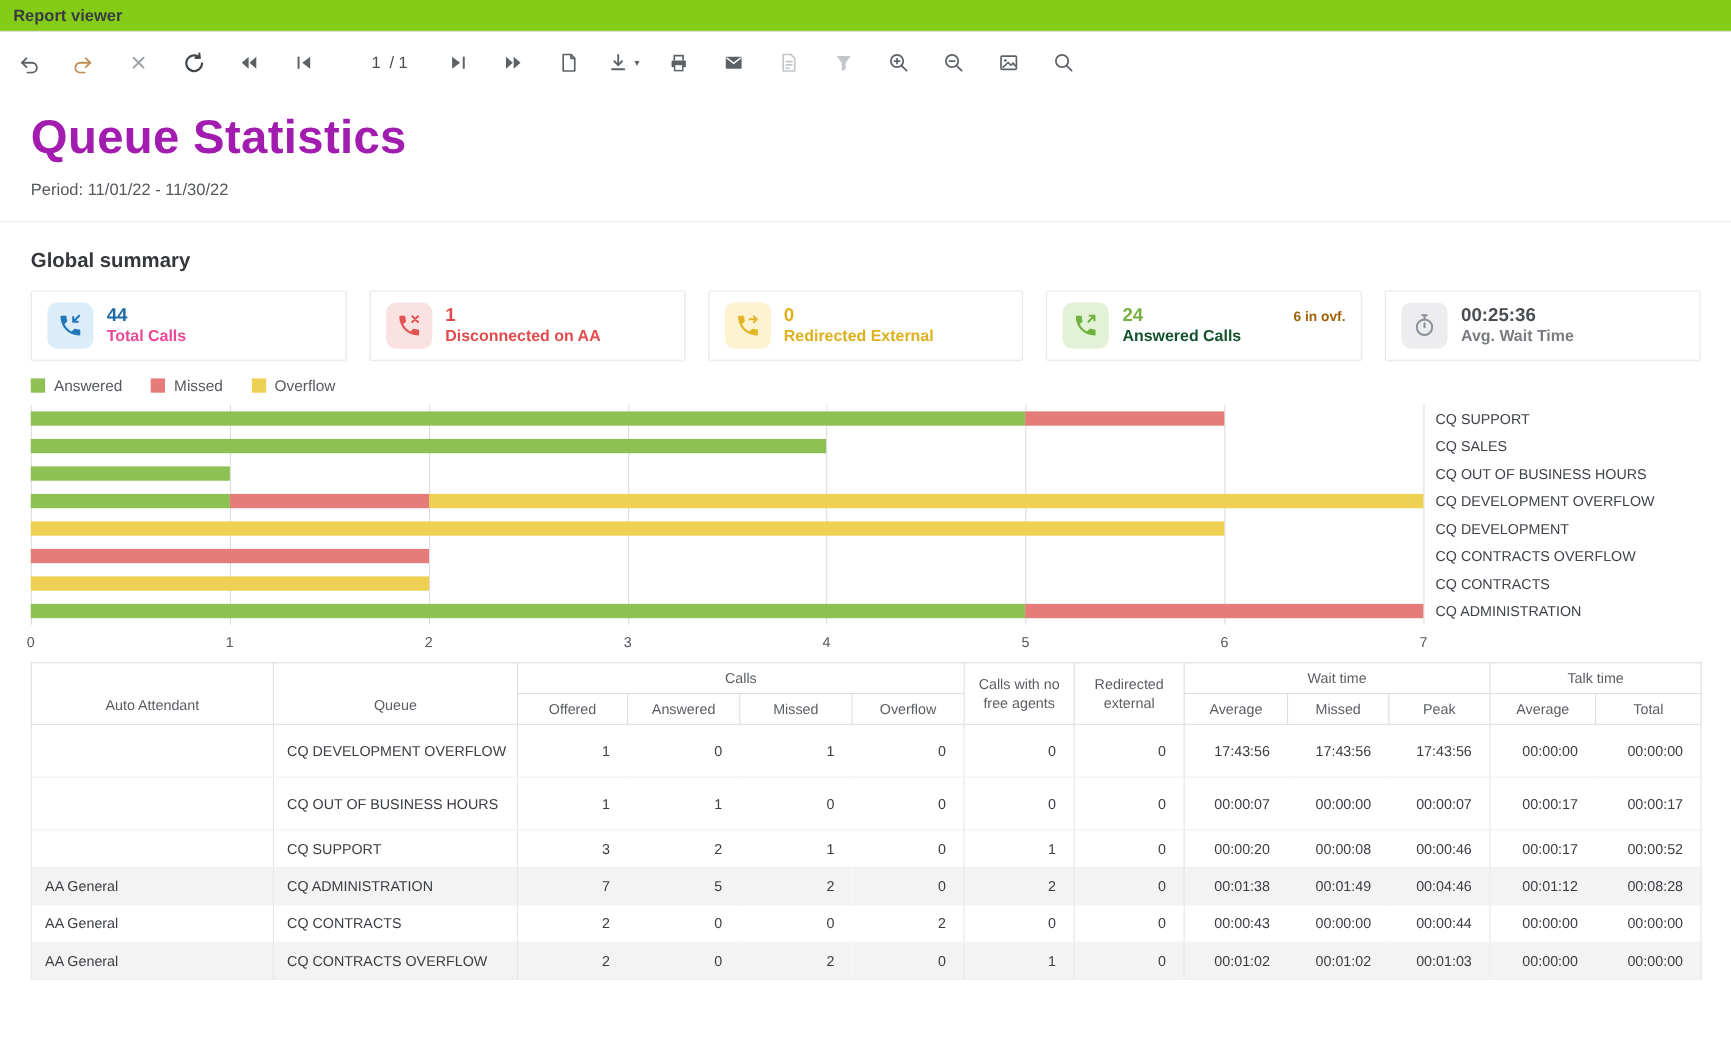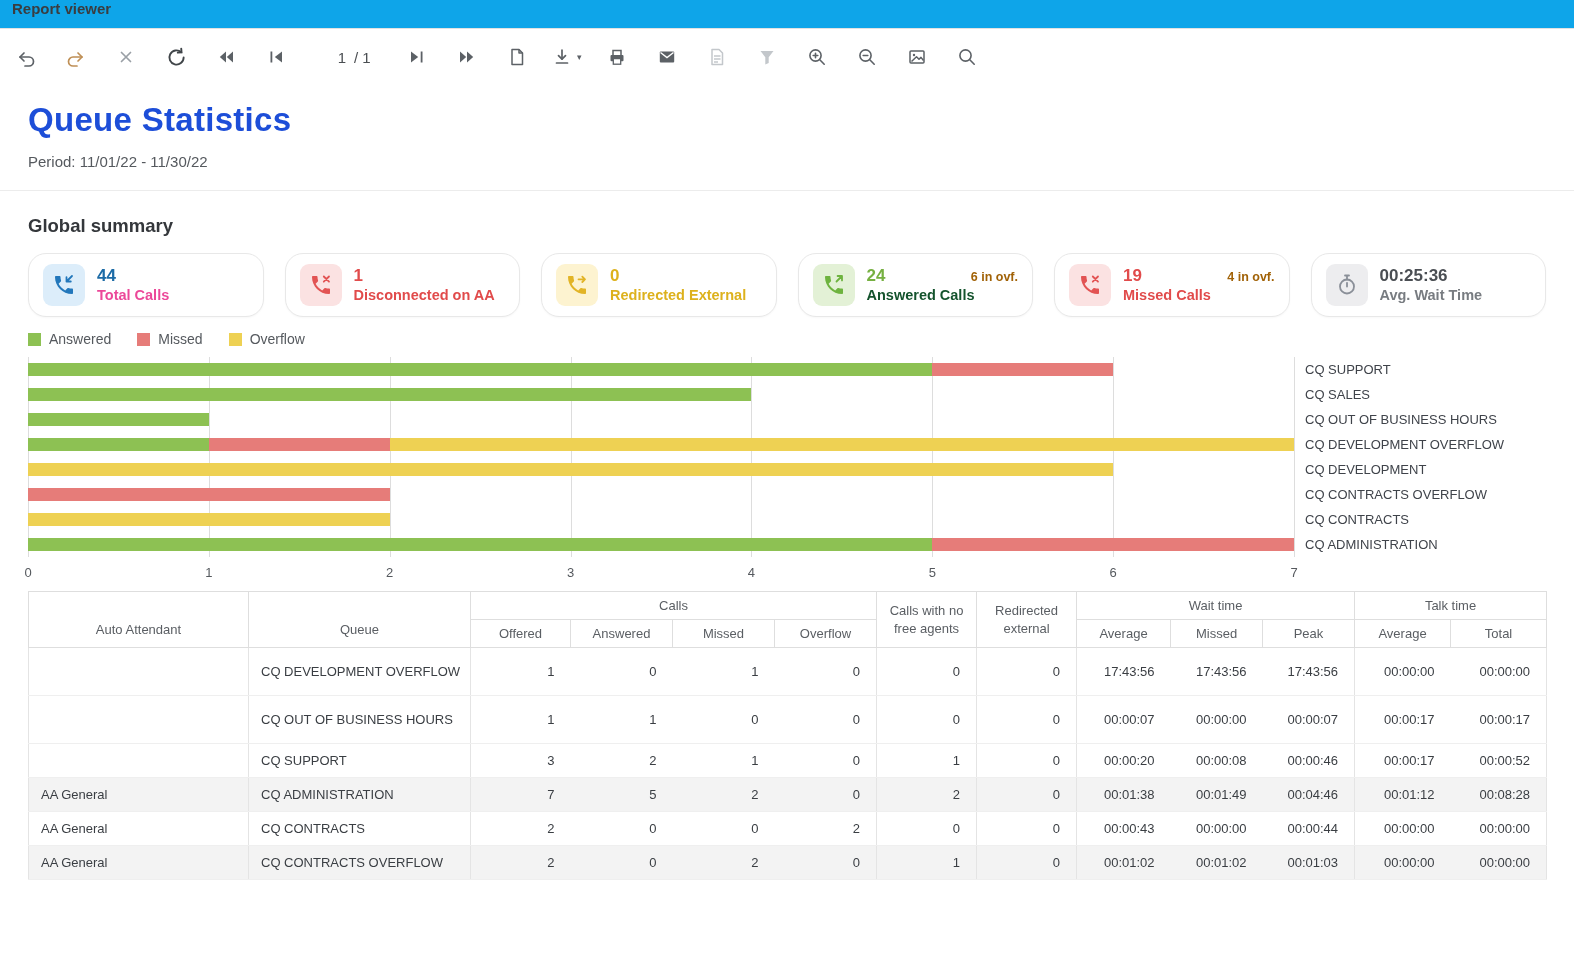--- a/index.html
+++ b/index.html
@@ -4,48 +4,48 @@
 <style>
   * { box-sizing: border-box; }
   html,body { margin:0; padding:0; }
   body {
     width:1574px; height:957px; overflow:hidden;
     background:#fff; color:#3c4043;
     font-family:"Liberation Sans", sans-serif;
   }
   
   .titlebar {
-    height:29px; background:#0ea5e9; border-bottom:1px solid #e2e2e2;
-    display:flex; align-items:flex-start; padding:0 12px;
+    height:29px; background:#84cc16; border-bottom:1px solid #e2e2e2;
+    display:flex; align-items:center; padding:0 12px;
     font-size:15px; font-weight:bold; color:#3a3d40;
   }
   
   .toolbar { height:56px; display:flex; align-items:center; padding:0 6px; gap:10px; background:#fff; }
   .tbtn {
     width:40px; height:40px; border:none; background:transparent; cursor:pointer;
     display:flex; align-items:center; justify-content:center; color:#5c6166; padding:0;
   }
   .tbtn svg { display:block; }
   .tbtn.light { color:#c3c7cb; }
   .tbtn.redo { color:#bf8f55; }
   .tbtn.dark { color:#404549; }
   .pagebox { display:flex; align-items:center; margin:0 16px; font-size:15px; color:#4a4e52; }
   .page-input { width:26px; border:none; outline:none; font-size:15px; color:#4a4e52; text-align:right; font-family:inherit; background:transparent; }
   .pagebox .sep { margin-left:6px; }
   .dl-caret { font-size:9px; margin-left:5px; color:#5c6166; }
   
   .content { padding:0 28px; }
-  .report-title { font-size:33px; font-weight:bold; color:#1d4ed8; letter-spacing:.3px; margin:16px 0 0 0; }
+  .report-title { font-size:43px; font-weight:bold; color:#a21caf; letter-spacing:.3px; margin:16px 0 0 0; }
   .period { font-size:15px; color:#55595e; margin-top:14px; }
   .divider { border:none; border-top:1px solid #ececec; margin:20px -28px 0 -28px; }
   .section-h { font-size:18.5px; font-weight:bold; color:#34373b; margin:24px 0 0 0; }
   
   .cards { display:flex; gap:21px; margin-top:16px; }
   .card {
-    flex:1; height:64px; border:1px solid #e8e8e8; border-radius:18px;
+    flex:1; height:64px; border:1px solid #e8e8e8; border-radius:2px;
     padding:10px 14px; display:flex; align-items:center; gap:12px;
     box-shadow:0 1px 2px rgba(0,0,0,.03); background:#fff;
   }
   .card-icon { width:42px; height:42px; border-radius:9px; flex:none; display:flex; align-items:center; justify-content:center; }
   .card-body { flex:1; min-width:0; }
   .card-top { display:flex; justify-content:space-between; align-items:baseline; }
   .card-value { font-size:17px; font-weight:bold; line-height:1.1; }
   .card-note { font-size:12.5px; font-weight:bold; color:#a16207; }
   .card-label { font-size:14.5px; font-weight:bold; white-space:nowrap; margin-top:2px; }
   
@@ -272,35 +272,20 @@
       </div>
       <div class="card-body">
         <div class="card-top">
           <span class="card-value" style="color: rgb(118, 176, 65);">24</span>
           <span class="card-note">6 in ovf.</span>
         </div>
         <div class="card-label" style="color: #14532d;">Answered Calls</div>
       </div>
     </div>
 
-    <div class="card">
-      <div class="card-icon" style="background: rgb(251, 226, 226); color: rgb(226, 83, 83);">
-        <svg width="24" height="24" viewBox="0 0 24 24">
-            <path fill="currentColor" d="M6.62 10.79c1.44 2.83 3.76 5.14 6.59 6.59l2.2-2.2c.27-.27.67-.36 1.02-.24 1.12.37 2.33.57 3.57.57.55 0 1 .45 1 1V20c0 .55-.45 1-1 1-9.39 0-17-7.61-17-17 0-.55.45-1 1-1h3.5c.55 0 1 .45 1 1 0 1.25.2 2.45.57 3.57.11.35.03.74-.24 1.02l-2.2 2.2z"></path>
-            <path d="M14.8 3.5 L20 8.7 M20 3.5 L14.8 8.7" fill="none" stroke="currentColor" stroke-width="1.8" stroke-linecap="round"></path>
-          </svg>
-      </div>
-      <div class="card-body">
-        <div class="card-top">
-          <span class="card-value" style="color: rgb(225, 75, 75);">19</span>
-          <span class="card-note">4 in ovf.</span>
-        </div>
-        <div class="card-label" style="color: rgb(225, 75, 75);">Missed Calls</div>
-      </div>
-    </div>
 
     <div class="card">
       <div class="card-icon" style="background: rgb(237, 237, 239); color: rgb(138, 143, 152);">
         <svg width="24" height="24" viewBox="0 0 24 24" fill="none" stroke="currentColor" stroke-width="1.8" stroke-linecap="round">
             <circle cx="12" cy="13.5" r="7"></circle>
             <path d="M10 2.5 H14 M12 2.5 V6.5"></path>
             <path d="M12 13.5 V9.8"></path>
           </svg>
       </div>
       <div class="card-body">

